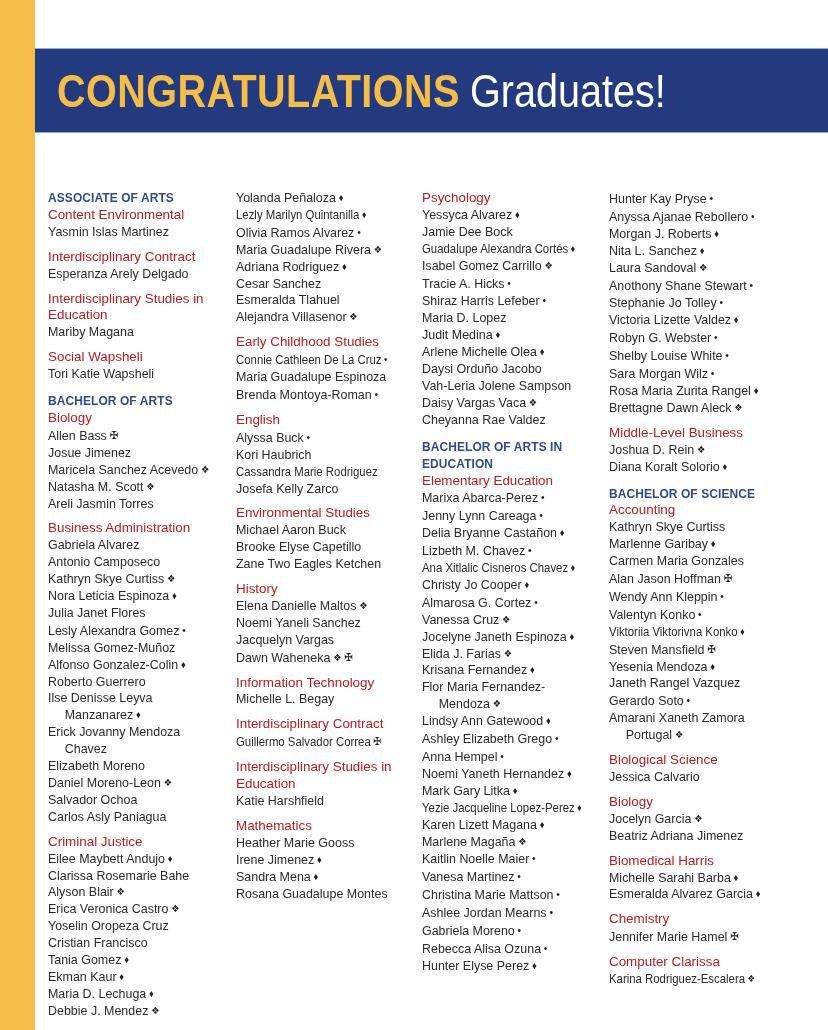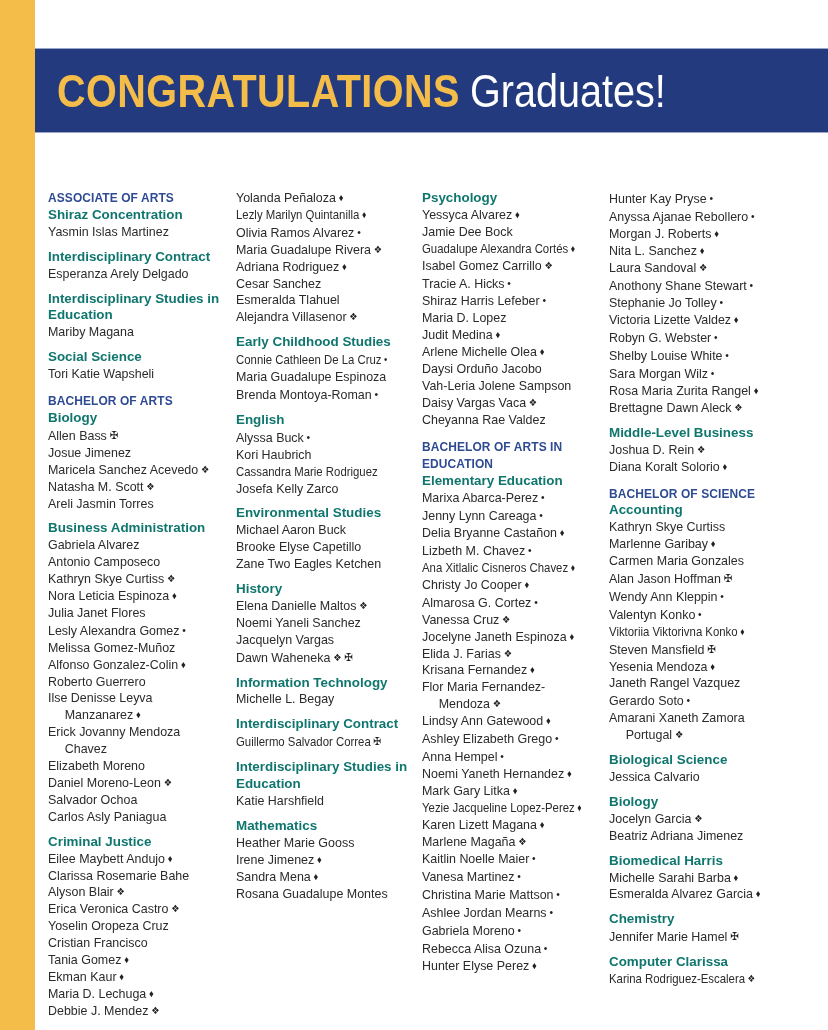--- a/index.html
+++ b/index.html
@@ -34,21 +34,21 @@
   }
   .col1 { left: 48px; }
   .col2 { left: 236px; }
   .col3 { left: 422px; }
   .col4 { left: 609px; }
   .degree {
     color: #2E4A92; font-weight: bold; font-size: 12.6px; letter-spacing: 0.1px;
     transform: scaleX(0.95); transform-origin: left;
   }
   .degree.gap { margin-top: 10px; }
-  .major { color: #0f766e; font-weight: bold; }
+  .major { color: #b91c1c; font-weight: normal; }
   .group { margin-bottom: 8px; }
   .name { white-space: nowrap; transform: scaleX(0.93); transform-origin: left; }
   .cont { padding-left: 18px; }
   .mk { font-size: 10px; margin-left: 3px; vertical-align: 1px; color: #222; }
   .mk-bullet { font-size: 11px; }
   .mk-star { font-size: 11px; }
   .narrow { transform: scaleX(0.85); }
 </style>
 </head>
 <body>
@@ -57,39 +57,39 @@
 
 <div class="banner">
   <div class="banner-title">
     <span class="strong">CONGRATULATIONS</span><span class="light">Graduates!</span>
   </div>
 </div>
 
 <div class="col col1">
     <div class="degree">ASSOCIATE OF ARTS</div>
     <div class="group">
-      <div class="major">Shiraz Concentration</div>
+      <div class="major">Content Environmental</div>
       <div>
         <div class="name"><span>Yasmin Islas Martinez</span></div>
       </div>
     </div>
     <div class="group">
       <div class="major">Interdisciplinary Contract</div>
       <div>
         <div class="name"><span>Esperanza Arely Delgado</span></div>
       </div>
     </div>
     <div class="group">
       <div class="major">Interdisciplinary Studies in Education</div>
       <div>
         <div class="name"><span>Mariby Magana</span></div>
       </div>
     </div>
     <div class="group">
-      <div class="major">Social Science</div>
+      <div class="major">Social Wapsheli</div>
       <div>
         <div class="name"><span>Tori Katie Wapsheli</span></div>
       </div>
     </div>
     <div class="degree gap">BACHELOR OF ARTS</div>
     <div class="group">
       <div class="major">Biology</div>
       <div>
         <div class="name"><span>Allen Bass</span><span class="mk mk-star">✠</span></div>
       </div>

